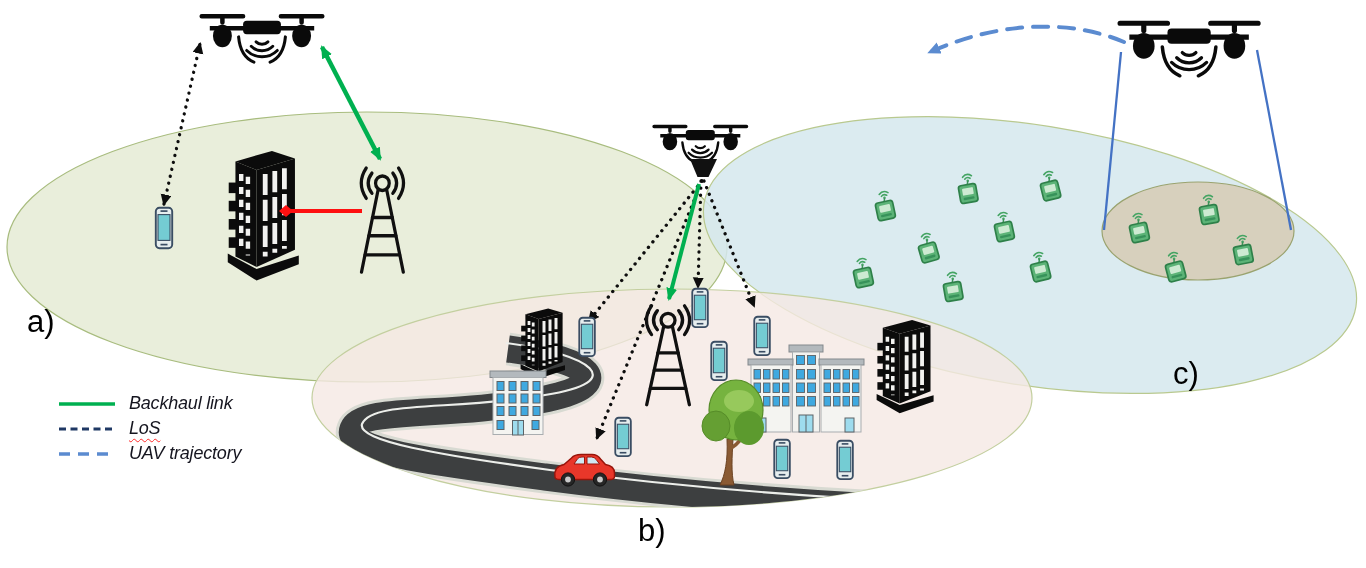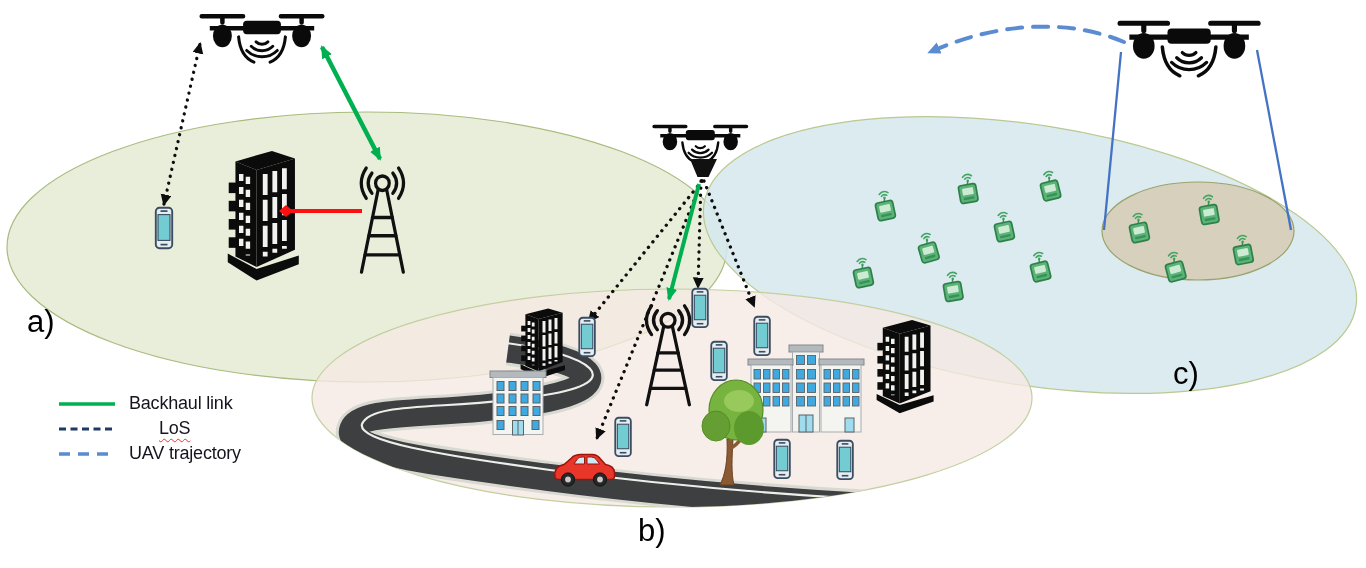--- a/index.html
+++ b/index.html
@@ -6,23 +6,23 @@
   .stage{position:relative;width:1366px;height:568px;background:#ffffff;overflow:hidden;
          font-family:"Liberation Sans",sans-serif;}
   .canvas{position:absolute;left:0;top:0;}
   .scene-label{position:absolute;font-size:31px;color:#000;line-height:1;}
   #lab-a{left:27px;top:306px;}
   #lab-b{left:638px;top:515px;}
   #lab-c{left:1173px;top:358px;}
   .legend{position:absolute;left:58px;top:391px;}
   .legend-row{display:flex;align-items:center;height:25px;gap:13px;}
   .legend-row .sw{flex:0 0 58px;}
-  .legend-row .lbl{font-size:18px;color:#15151f;letter-spacing:-0.2px;}
+  .legend-row .lbl{font-size:18px;color:#15151f;letter-spacing:-0.2px;font-style:italic;}
   .wavy{text-decoration-line:underline;text-decoration-style:wavy;
-        text-decoration-color:#ff2a2a;text-decoration-thickness:1px;text-underline-offset:4px;margin-left:30px;}
+        text-decoration-color:#ff2a2a;text-decoration-thickness:1px;text-underline-offset:4px;}
 </style>
 </head>
 <body>
 
 <div class="stage">
 
 <svg class="canvas" width="1366" height="568" viewBox="0 0 1366 568">
   <defs>
 
     <marker id="mB" markerUnits="userSpaceOnUse" markerWidth="18" markerHeight="16" refX="9.5" refY="5.5" orient="auto-start-reverse">

